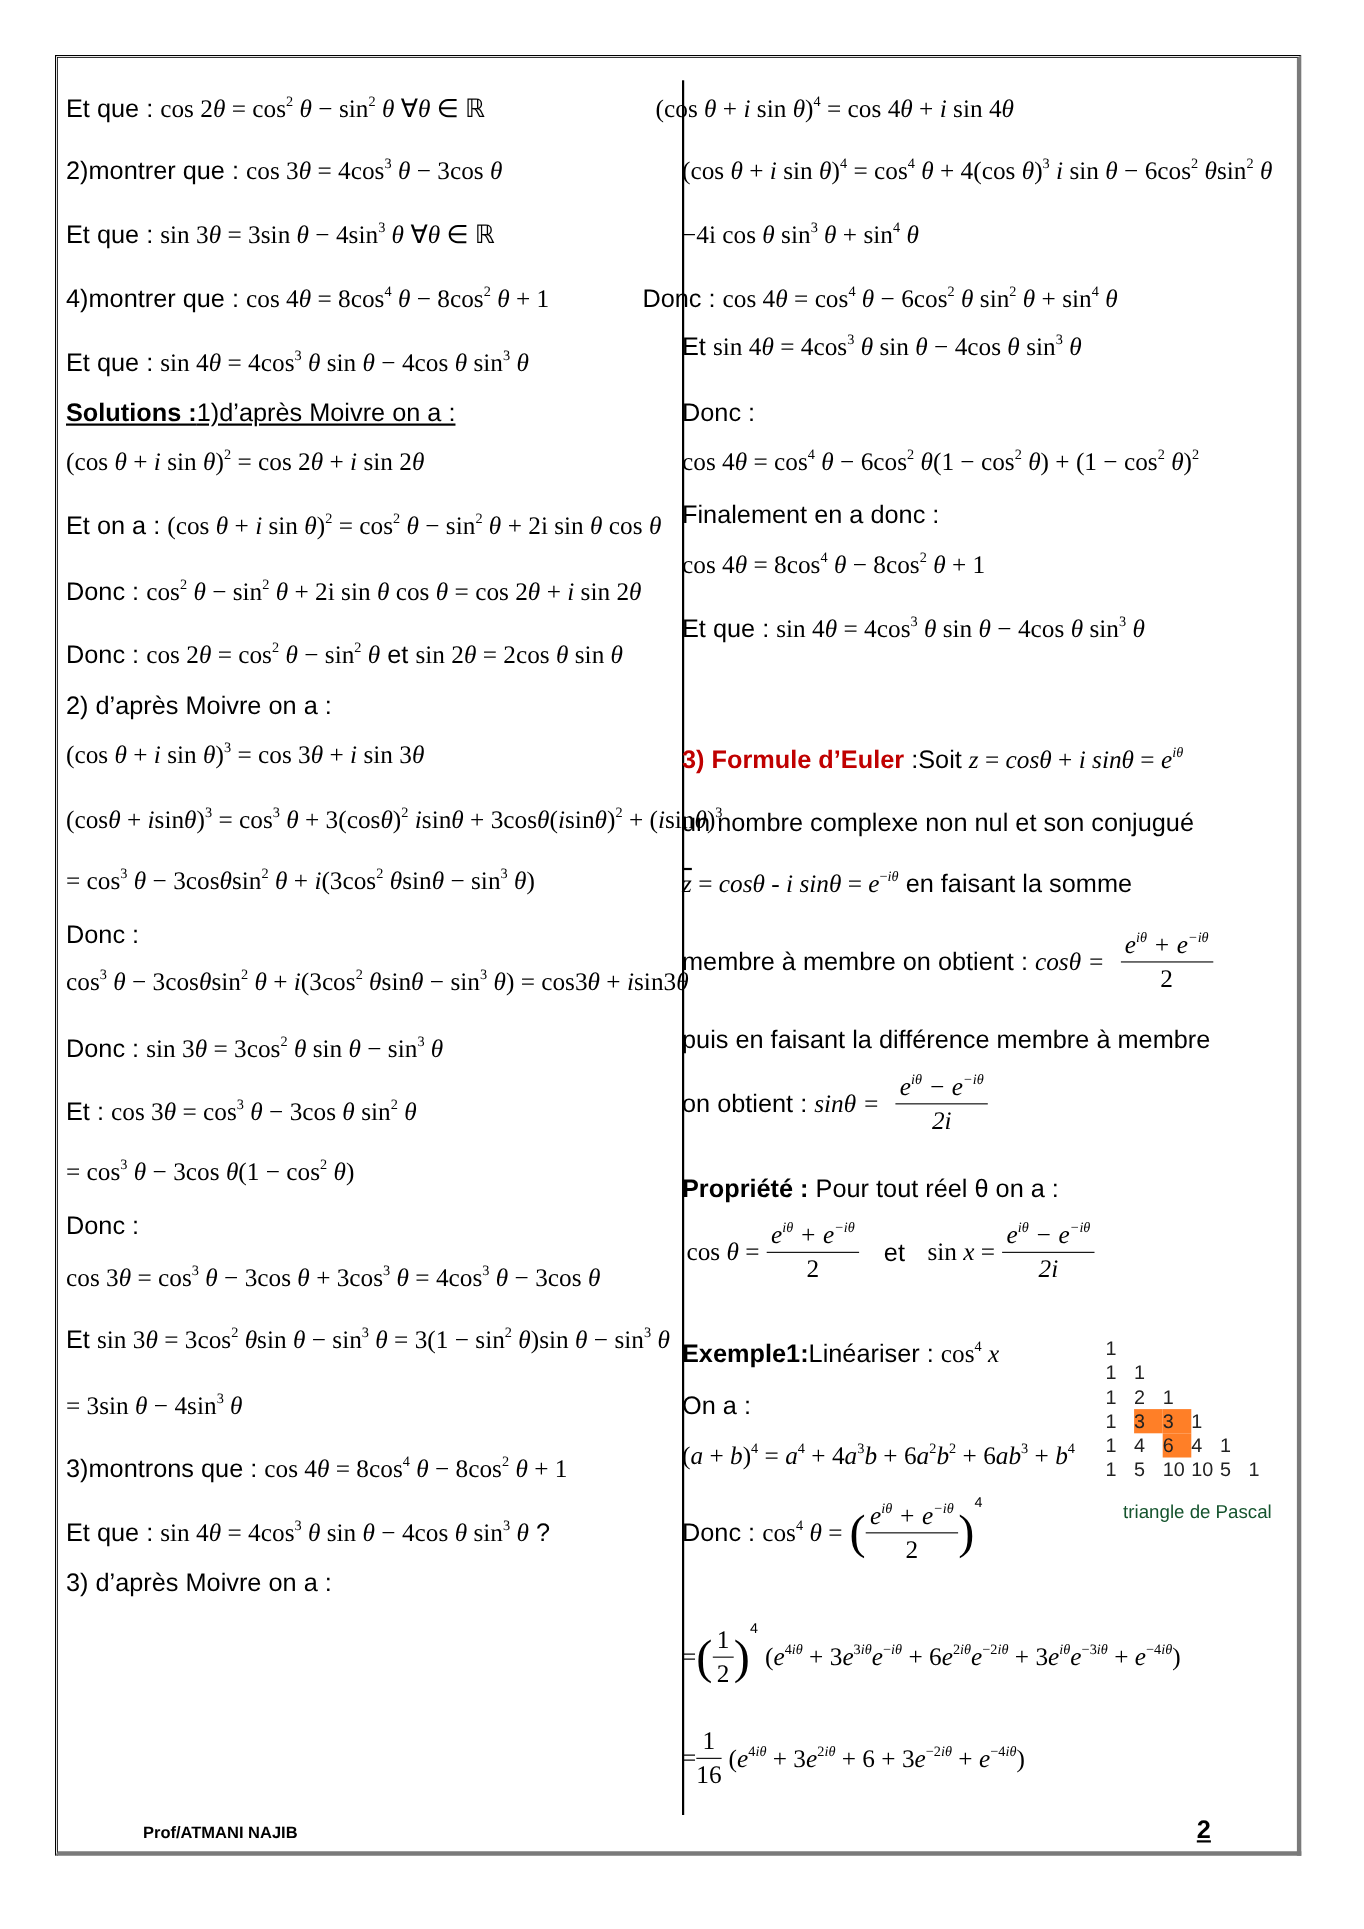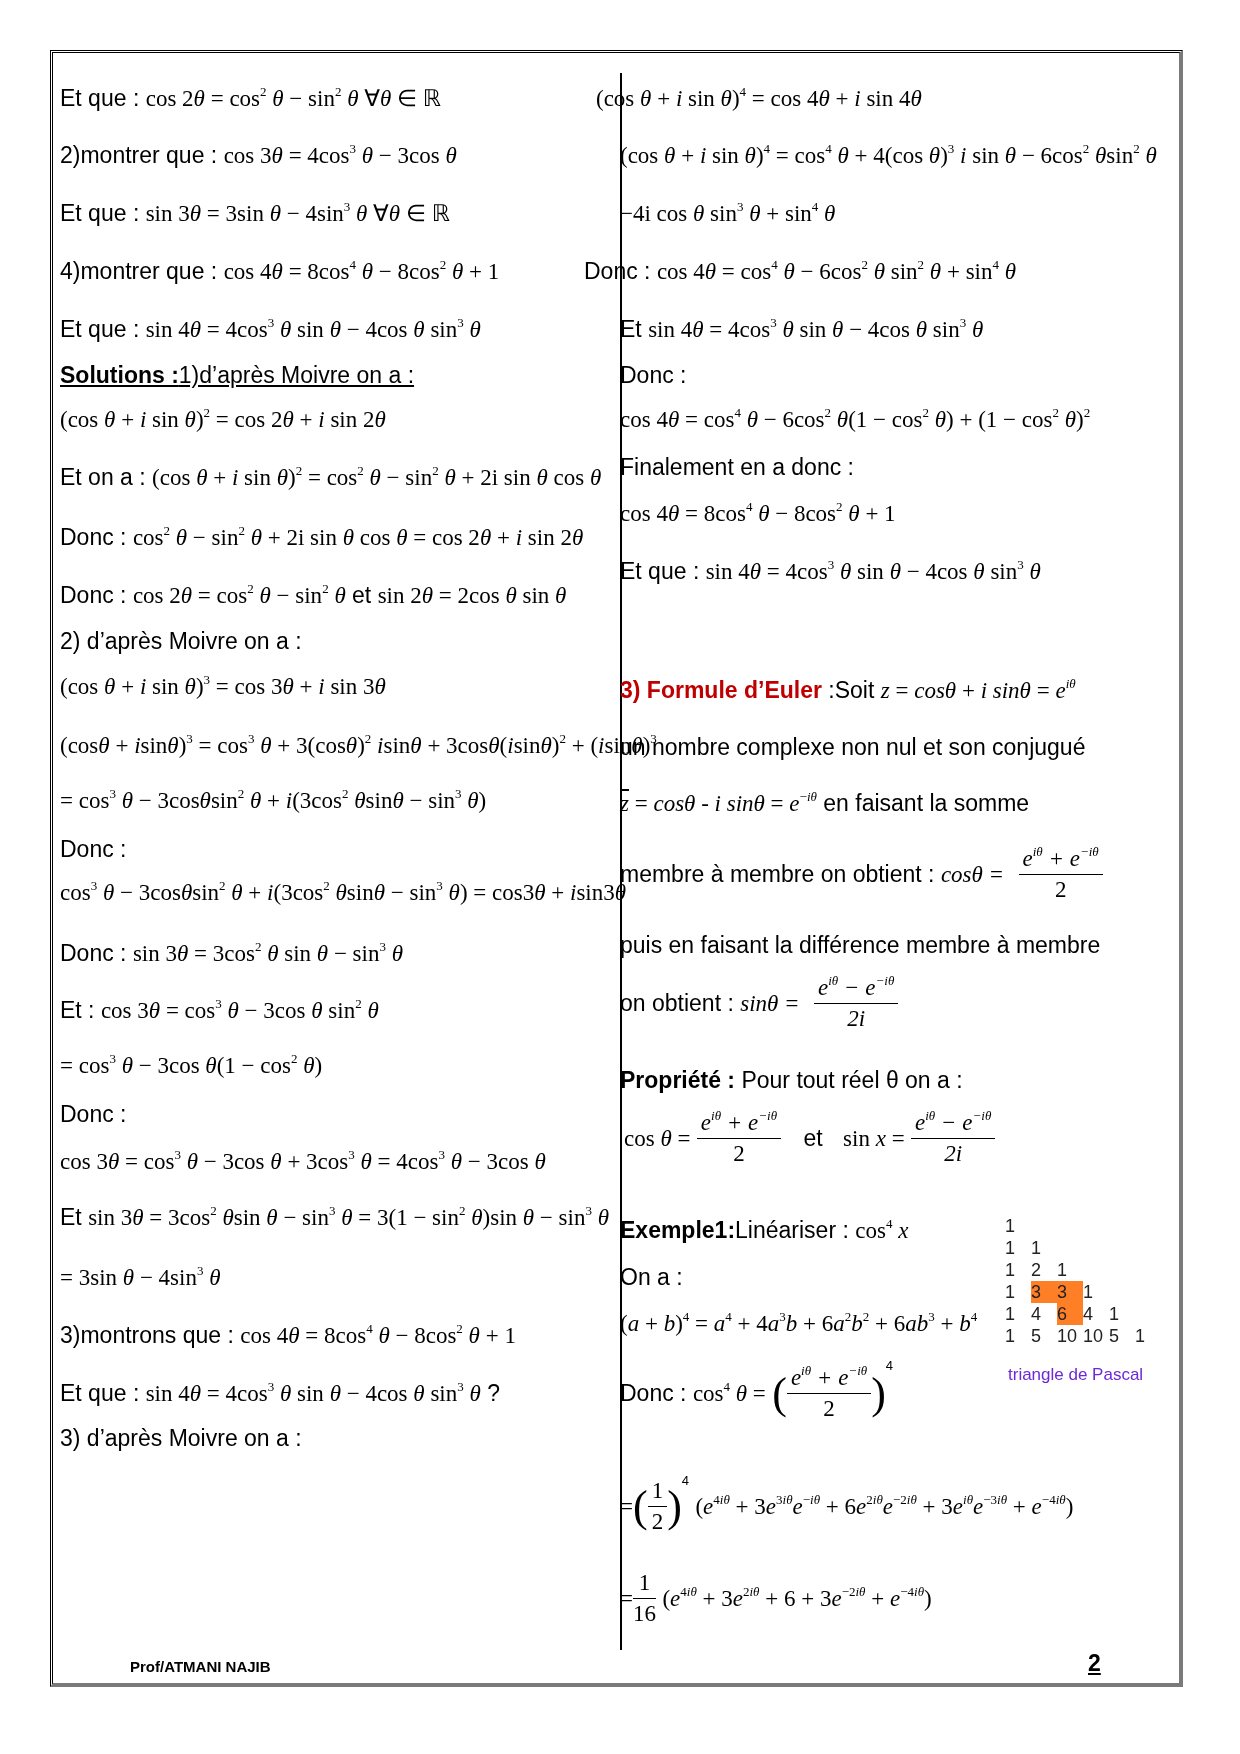--- a/index.html
+++ b/index.html
@@ -26,21 +26,21 @@
   .frac .num { display: block; padding: 0 4px 2px; font-style: italic; }
   .frac .den { display: block; border-top: 1.5px solid #000; padding-top: 2px; }
   .big-paren { font-size: 44px; font-family: "Liberation Serif", serif; vertical-align: middle; line-height: 1; }
   .pascal {
     position: absolute; left: 1005px; top: 1215px; font-family: "Liberation Sans", sans-serif;
     font-size: 18px; color: #222;
   }
   .pascal-row { height: 22px; position: relative; }
   .pascal-cell { position: absolute; width: 26px; height: 22px; text-align: left; line-height: 22px; }
   .pascal-cell.hl { background: #ff7f27; }
-  .pascal-caption { position: absolute; top: 150px; left: 3px; font-size: 17px; color: #6d28d9; white-space: nowrap; }
+  .pascal-caption { position: absolute; top: 150px; left: 16px; font-size: 17px; color: #14532d; white-space: nowrap; }
   .footer-author { position: absolute; left: 130px; top: 1658px; font-family: "Liberation Sans", sans-serif; font-size: 15px; font-weight: bold; }
   .footer-page { position: absolute; left: 1088px; top: 1650px; font-family: "Liberation Sans", sans-serif; font-size: 23px; font-weight: bold; text-decoration: underline; }
 </style>
 </head>
 <body>
 
 <div class="page-frame"></div>
 <div class="col-divider"></div>
 
 <div id="left-col">
@@ -70,21 +70,21 @@
     <div class="line" style="left: 60px; top: 1320px;"><span>3)montrons que : </span><span class="m">cos 4<i>θ</i> = 8cos<sup>4</sup> <i>θ</i> − 8cos<sup>2</sup> <i>θ</i> + 1</span></div>
     <div class="line" style="left: 60px; top: 1378px;"><span>Et que : </span><span class="m">sin 4<i>θ</i> = 4cos<sup>3</sup> <i>θ</i> sin <i>θ</i> − 4cos <i>θ</i> sin<sup>3</sup> <i>θ</i></span><span>     ?</span></div>
     <div class="line" style="left: 60px; top: 1423px;"><span>3) d’après Moivre on a :</span></div>
   </div>
 
 <div id="right-col">
     <div class="line" style="left: 596px; top: 83px;"><span class="m">(cos <i>θ</i> + <i>i</i> sin <i>θ</i>)<sup>4</sup> = cos 4<i>θ</i> + <i>i</i> sin 4<i>θ</i></span></div>
     <div class="line" style="left: 620px; top: 140px;"><span class="m">(cos <i>θ</i> + <i>i</i> sin <i>θ</i>)<sup>4</sup> = cos<sup>4</sup> <i>θ</i> + 4(cos <i>θ</i>)<sup>3</sup> <i>i</i> sin <i>θ</i> − 6cos<sup>2</sup> <i>θ</i>sin<sup>2</sup> <i>θ</i></span></div>
     <div class="line" style="left: 620px; top: 198px;"><span class="m">−4i cos <i>θ</i> sin<sup>3</sup> <i>θ</i> + sin<sup>4</sup> <i>θ</i></span></div>
     <div class="line" style="left: 584px; top: 256px;"><span>Donc : </span><span class="m">cos 4<i>θ</i> = cos<sup>4</sup> <i>θ</i> − 6cos<sup>2</sup> <i>θ</i> sin<sup>2</sup> <i>θ</i> + sin<sup>4</sup> <i>θ</i></span></div>
-    <div class="line" style="left: 620px; top: 314px; text-align: right;"><span>Et </span><span class="m">sin 4<i>θ</i> = 4cos<sup>3</sup> <i>θ</i> sin <i>θ</i> − 4cos <i>θ</i> sin<sup>3</sup> <i>θ</i></span></div>
+    <div class="line" style="left: 620px; top: 300px; text-align: right;"><span>Et </span><span class="m">sin 4<i>θ</i> = 4cos<sup>3</sup> <i>θ</i> sin <i>θ</i> − 4cos <i>θ</i> sin<sup>3</sup> <i>θ</i></span></div>
     <div class="line" style="left: 620px; top: 360px;"><span>Donc :</span></div>
     <div class="line" style="left: 620px; top: 404px;"><span class="m">cos 4<i>θ</i> = cos<sup>4</sup> <i>θ</i> − 6cos<sup>2</sup> <i>θ</i>(1 − cos<sup>2</sup> <i>θ</i>) + (1 − cos<sup>2</sup> <i>θ</i>)<sup>2</sup></span></div>
     <div class="line" style="left: 620px; top: 452px;"><span>Finalement en a donc :</span></div>
     <div class="line" style="left: 620px; top: 498px;"><span class="m">cos 4<i>θ</i> = 8cos<sup>4</sup> <i>θ</i> − 8cos<sup>2</sup> <i>θ</i> + 1</span></div>
     <div class="line" style="left: 620px; top: 556px;"><span>Et que : </span><span class="m">sin 4<i>θ</i> = 4cos<sup>3</sup> <i>θ</i> sin <i>θ</i> − 4cos <i>θ</i> sin<sup>3</sup> <i>θ</i></span></div>
   </div>
 
 <div class="line" style="left:620px; top:675px;">
   <span class="red">3) Formule d’Euler</span><span> :Soit </span><span class="m"><i>z</i> = <i>cosθ</i> + <i>i sinθ</i> = <i>e</i><sup><i>iθ</i></sup></span>
 </div>

